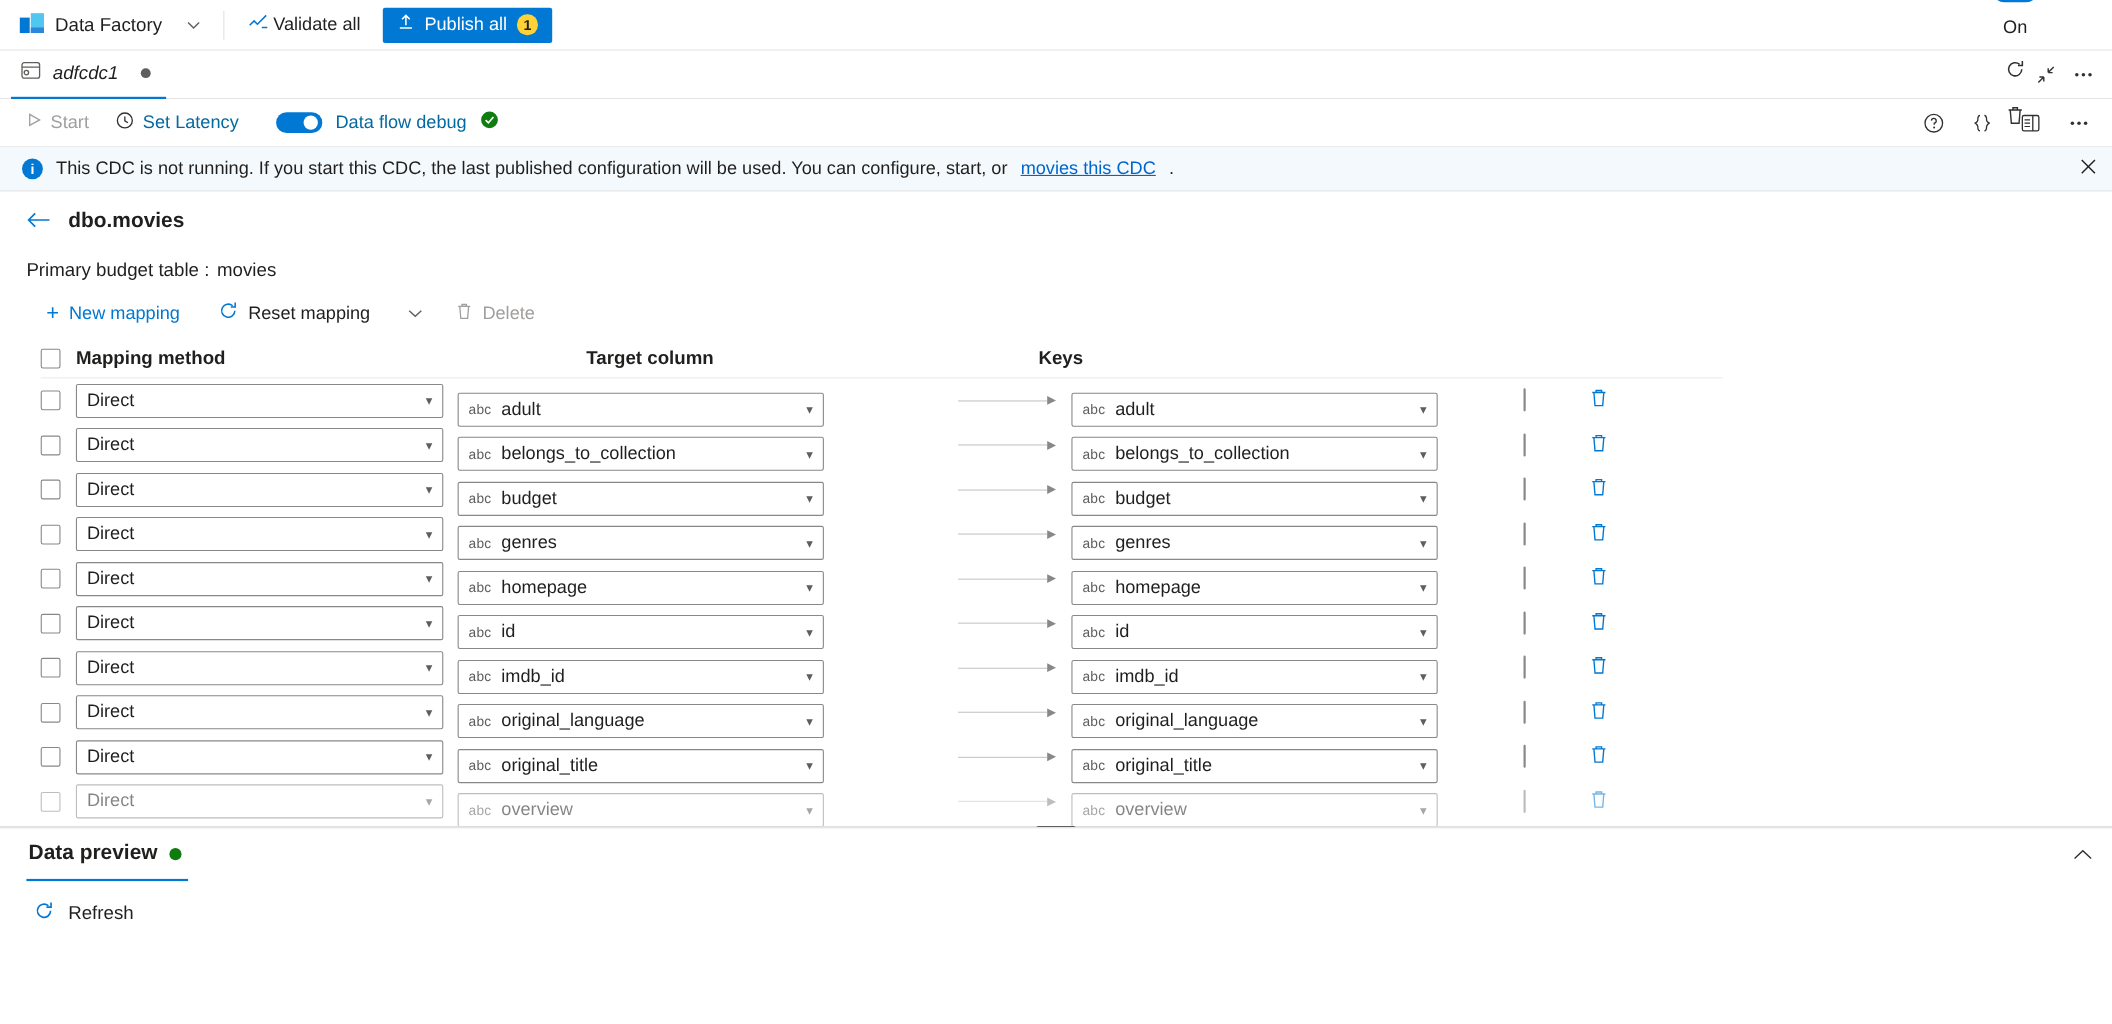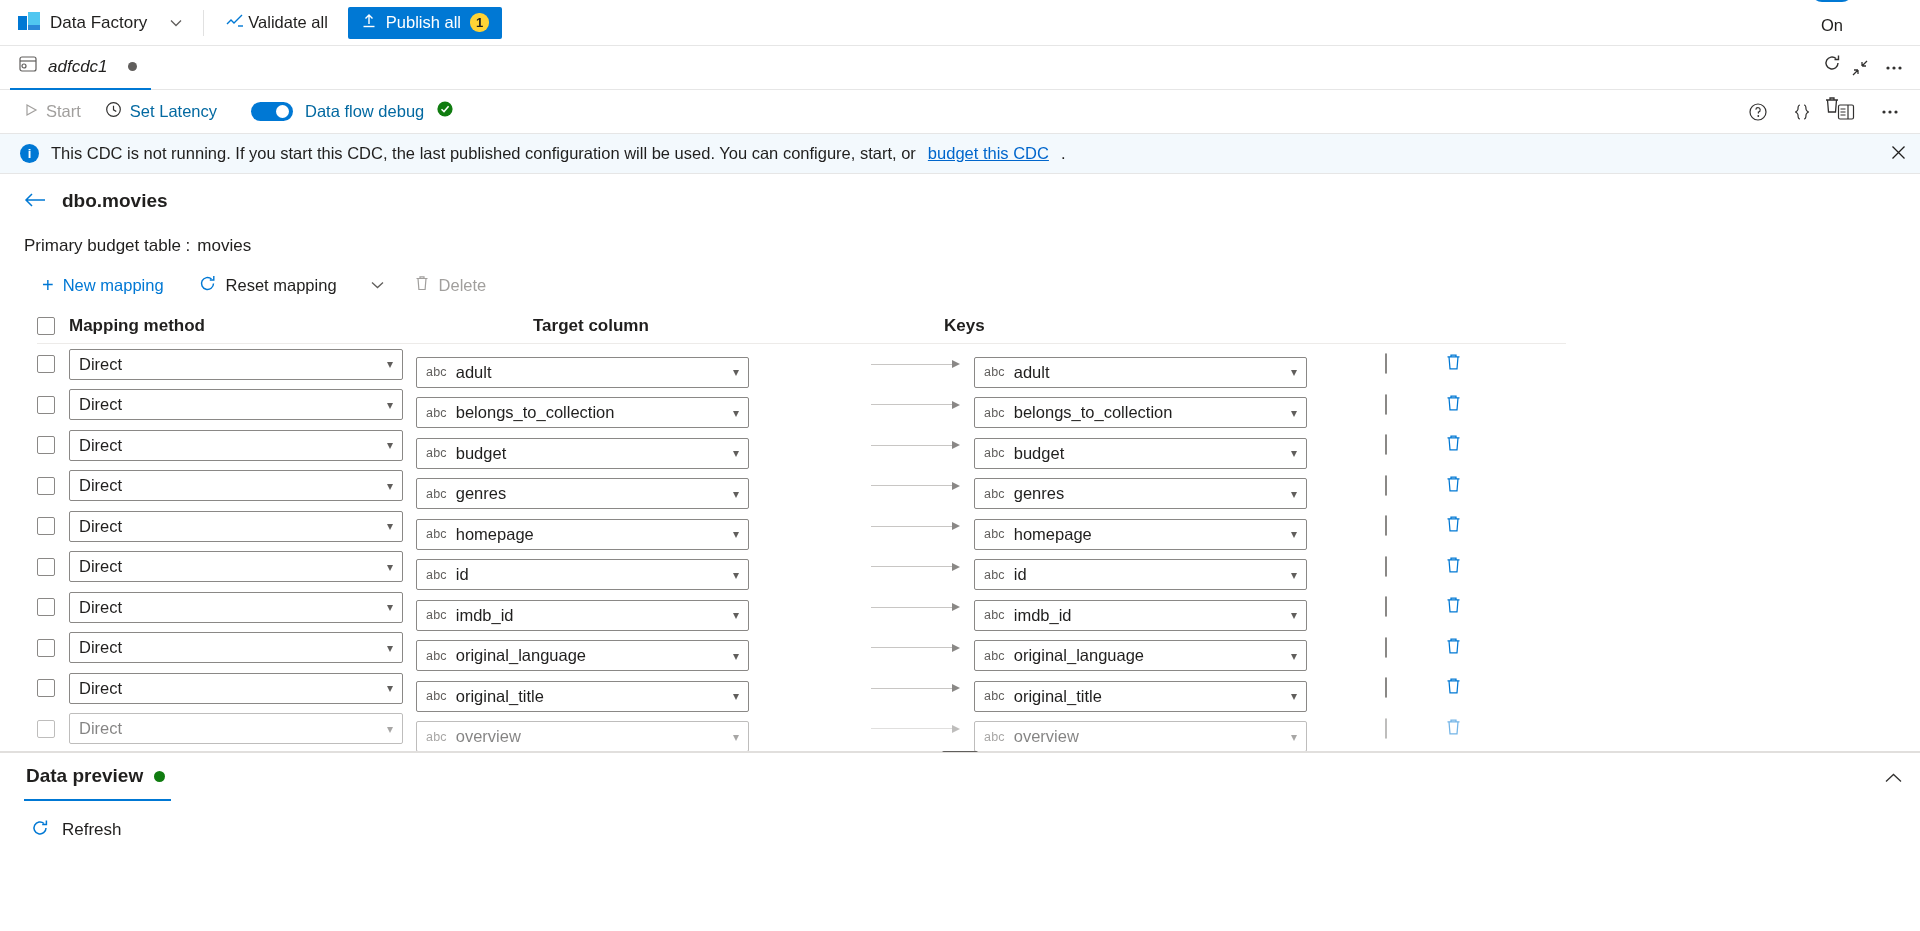--- a/index.html
+++ b/index.html
@@ -350,21 +350,21 @@
             <circle cx="9" cy="3" r="1.6" fill="#323130"></circle>
             <circle cx="15" cy="3" r="1.6" fill="#323130"></circle>
           </svg>
       </span>
     </div>
   </div>
 
   <div class="infobar">
     <span class="info-icon">i</span>
     <span>This CDC is not running. If you start this CDC, the last published configuration will be used. You can configure, start, or</span>
-    <a href="#">budget this CDC</a>
+    <a href="#">movies this CDC</a>
     <span>.</span>
     <span class="close">
       <svg width="15" height="15" viewBox="0 0 15 15">
           <path d="M1.5 1.5 L13.5 13.5 M13.5 1.5 L1.5 13.5" stroke="#201f1e" stroke-width="1.3"></path>
         </svg>
     </span>
   </div>
 
   <div class="content">
     <div class="scroll-area">

